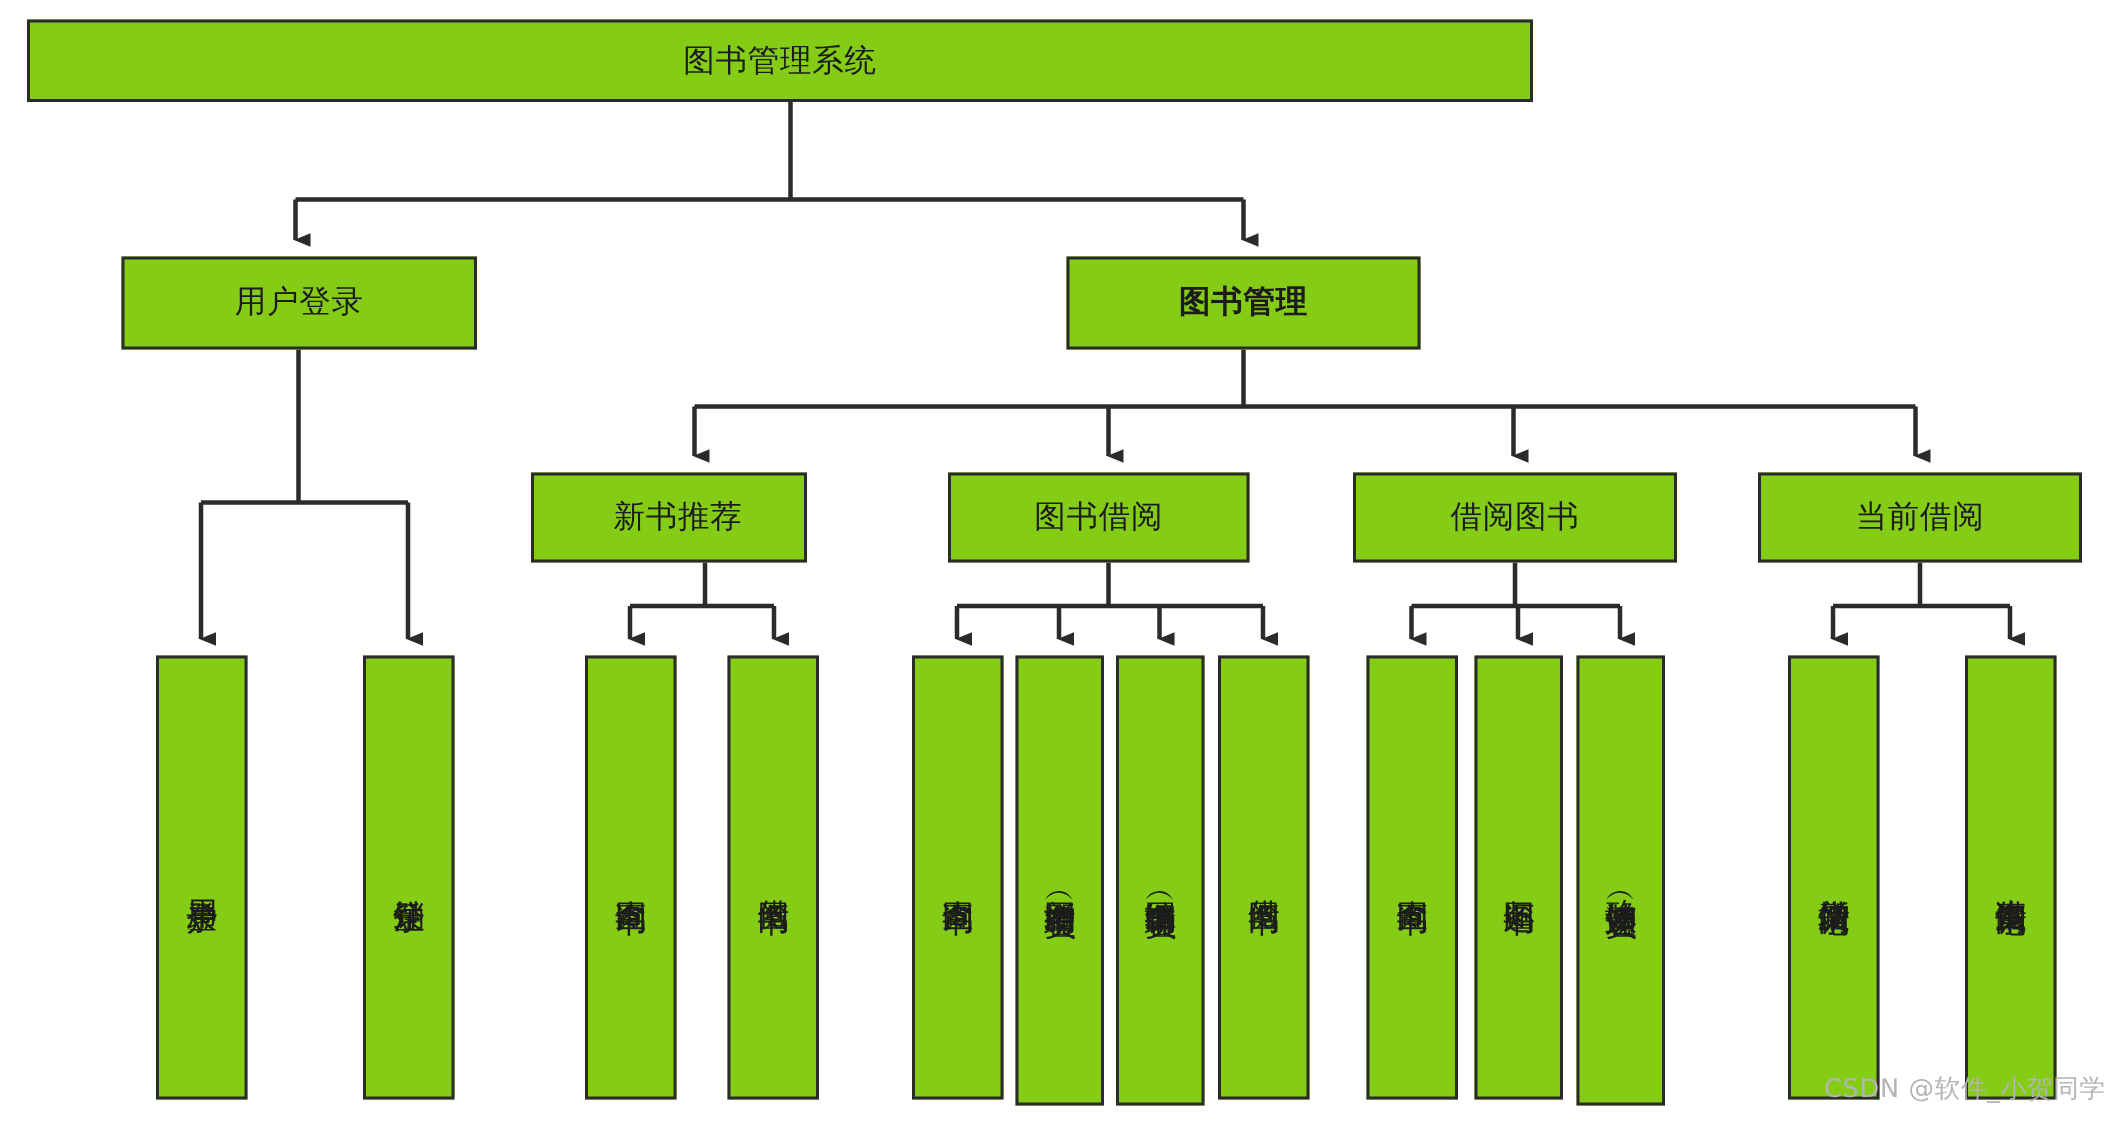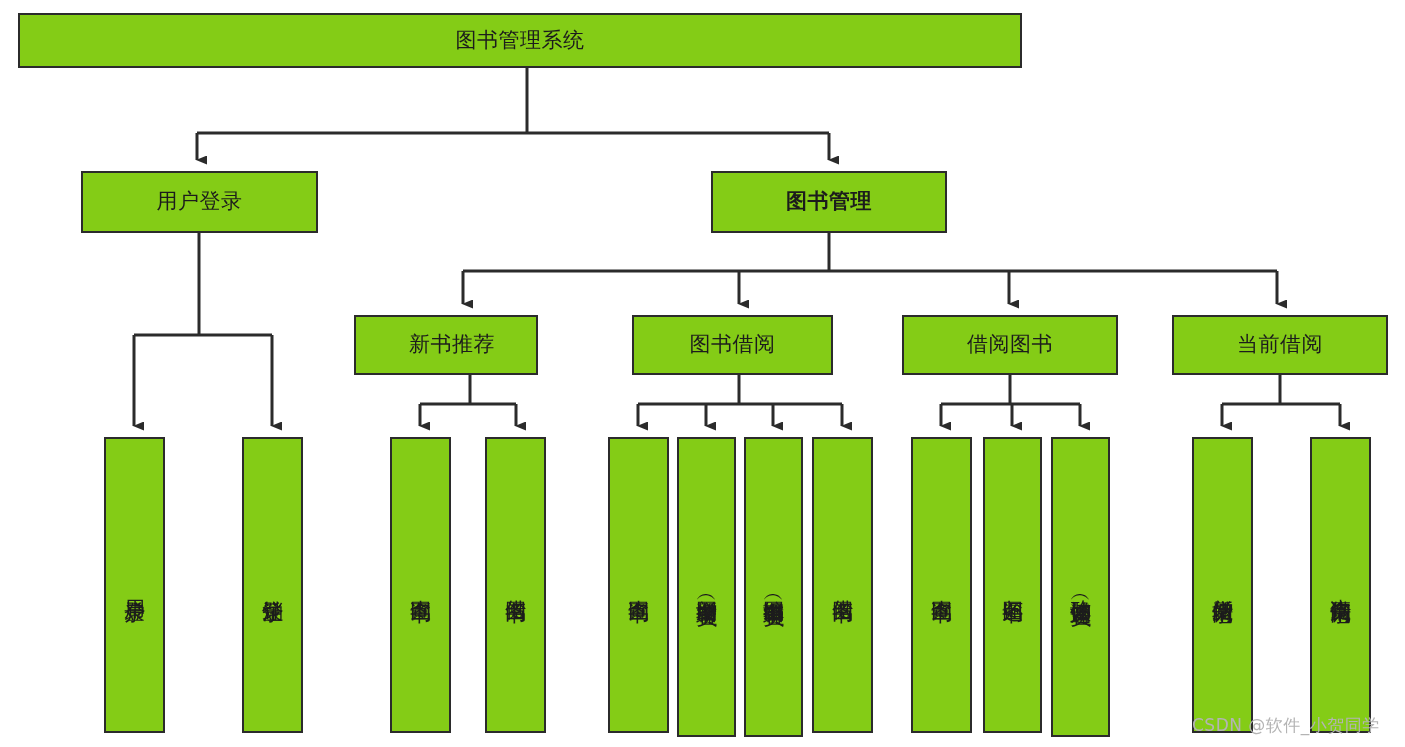--- a/index.html
+++ b/index.html
@@ -52,20 +52,21 @@
     letter-spacing: 1px;
     white-space: nowrap;
   }
   .watermark {
     position: absolute;
     font-size: 17px;
     color: #b4b4b4;
     white-space: nowrap;
     letter-spacing: 0.5px;
     pointer-events: none;
+    padding-left: 24px;
   }
 </style>
 </head>
 <body>
 
 <div id="diagram-root">
 
   <svg class="diagram-canvas" viewBox="0 0 1405 747" xmlns="http://www.w3.org/2000/svg">
     <defs>
       <marker id="arrowhead" markerWidth="9" markerHeight="11" refX="4.5" refY="10" orient="auto" markerUnits="userSpaceOnUse">

